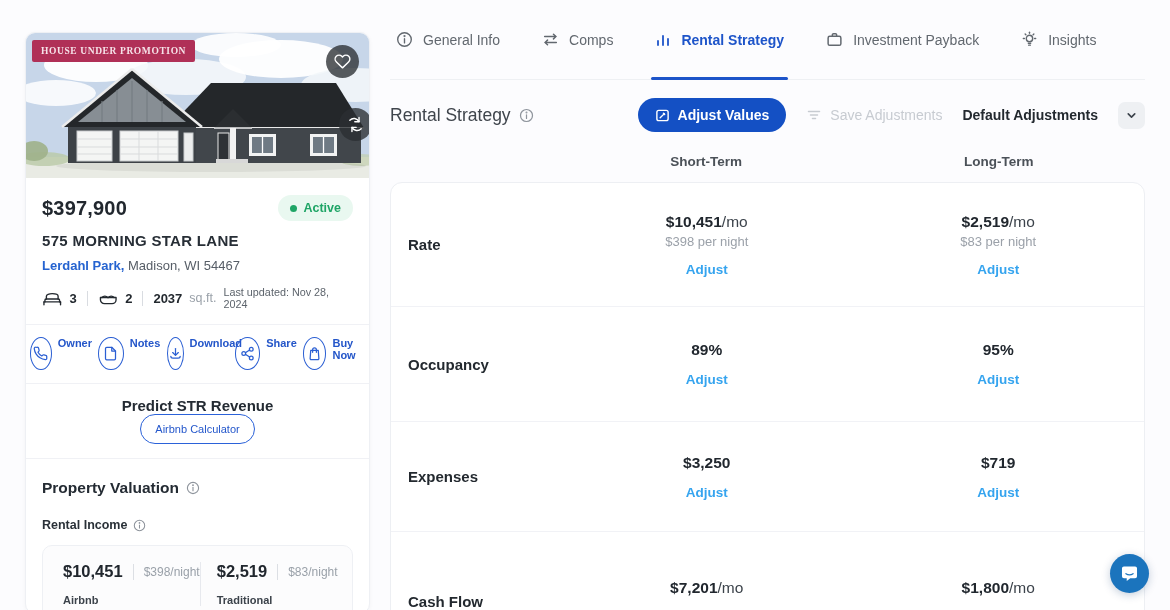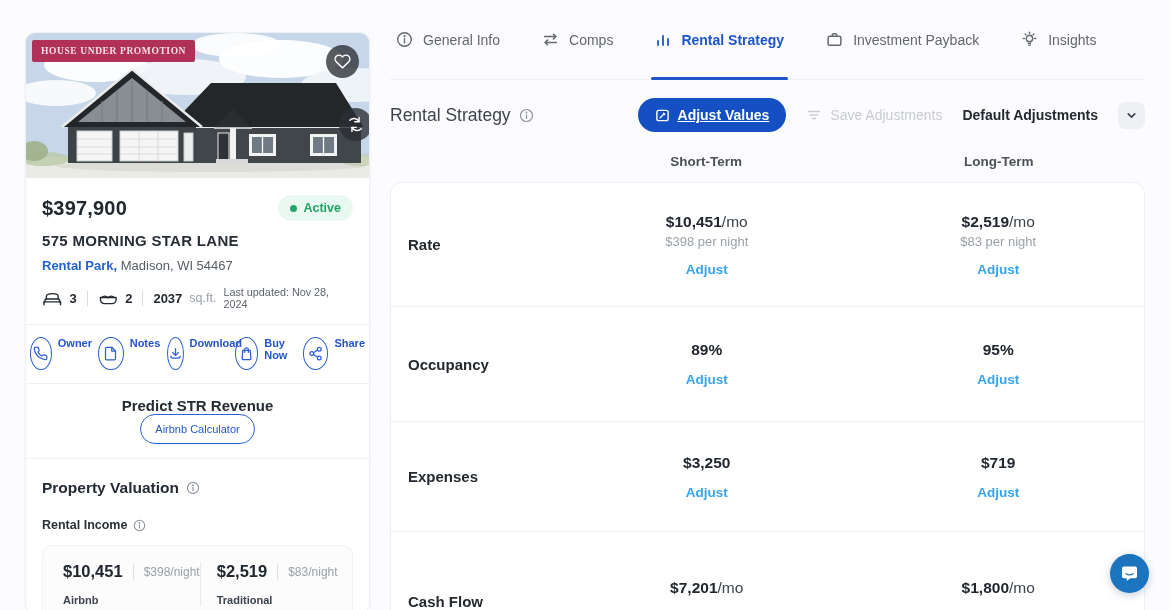--- a/index.html
+++ b/index.html
@@ -86,21 +86,21 @@
   .tab { display:flex; align-items:center; gap:10px; color:#62686f; font-size:14px; font-weight:500; position:relative; cursor:pointer; white-space:nowrap; }
   .tab.active { color:#1d54c9; font-weight:bold; }
   .tab.active::after { content:""; position:absolute; left:-4px; right:-4px; bottom:-1px; height:3px; background:#1d54c9; border-radius:2px; }
 
   .rs-header { display:flex; align-items:center; margin-top:18px; }
   .rs-title { display:flex; align-items:center; gap:8px; font-size:17.5px; color:#3f454c; font-weight:500; }
   .rs-header-right { margin-left:auto; display:flex; align-items:center; gap:20px; }
   .adjust-values-btn {
     display:flex; align-items:flex-end; gap:8px; background:#1450c4; color:#fff;
     border:none; font-family:inherit; font-size:14px; font-weight:bold;
-    padding:9px 17px; border-radius:999px; cursor:pointer;text-decoration:underline;
+    padding:9px 17px; border-radius:999px; cursor:pointer;
   }
   .save-adjustments { display:flex; align-items:center; gap:8px; color:#c7cbd1; font-size:14px; font-weight:500; cursor:default; }
   .default-adjustments { font-size:14px; font-weight:bold; color:#23292f; }
   .chev-btn { width:27px; height:27px; border-radius:7px; background:#eef0f3; border:none; display:flex; align-items:center; justify-content:center; color:#3c434b; cursor:pointer; }
 
   .col-headers { display:grid; grid-template-columns:170px 1fr 1fr; margin-top:22px; }
   .col-header { text-align:center; font-size:13.5px; font-weight:bold; color:#4b5158; }
 
   .rs-card { margin-top:13px; background:#fff; border:1px solid #edeff3; border-radius:12px; overflow:hidden; }
   .rs-row { display:grid; grid-template-columns:170px 1fr 1fr; align-items:center; }
@@ -206,21 +206,21 @@
       <div class="price">$397,900</div>
       <div class="status-badge">
         <span class="status-dot"></span>
         <span>Active</span>
       </div>
     </div>
 
     <div class="address">575 MORNING STAR LANE</div>
 
     <div class="location">
-      <span class="nbhd">Rental Park,</span><span> Madison, WI 54467</span>
+      <span class="nbhd">Lerdahl Park,</span><span> Madison, WI 54467</span>
     </div>
 
     <div class="stats-row">
       <svg width="21" height="15" viewBox="0 0 21 15" fill="none" stroke="#23292f" stroke-width="1.4" stroke-linecap="round">
           <path d="M2 14v-3"></path>
           <path d="M19 14v-3"></path>
           <path d="M2 11h17"></path>
           <path d="M3 11V9.2c0-.7.5-1.2 1.2-1.2h12.6c.7 0 1.2.5 1.2 1.2V11"></path>
           <path d="M4.5 8V5.2C4.5 3.4 7.2 2.5 10.5 2.5s6 .9 6 2.7V8"></path>
         </svg>
@@ -261,41 +261,41 @@
     </div>
     <div class="action">
       <span class="action-circle">
           <svg width="15" height="15" viewBox="0 0 24 24" fill="none" stroke="currentColor" stroke-width="2" stroke-linecap="round" stroke-linejoin="round">
             <path d="M12 4v10"></path>
             <path d="M7.5 10.5 12 15l4.5-4.5"></path>
             <path d="M4.5 16.5c0 2 1.6 3 3.5 3h8c1.9 0 3.5-1 3.5-3"></path>
           </svg>
         </span>
       <span class="action-label">Download</span>
-    </div>
-    <div class="action">
-      <span class="action-circle">
-          <svg width="15" height="15" viewBox="0 0 24 24" fill="none" stroke="currentColor" stroke-width="2" stroke-linecap="round" stroke-linejoin="round">
-            <path d="M6 7h12l1 13a1.6 1.6 0 0 1-1.6 1.7H6.6A1.6 1.6 0 0 1 5 20z"></path>
-            <path d="M9 10V6a3 3 0 0 1 6 0v4"></path>
-          </svg>
-        </span>
-      <span class="action-label">Buy Now</span>
     </div>
     <div class="action">
       <span class="action-circle">
           <svg width="15" height="15" viewBox="0 0 24 24" fill="none" stroke="currentColor" stroke-width="2" stroke-linecap="round">
             <circle cx="18" cy="5" r="3"></circle>
             <circle cx="6" cy="12" r="3"></circle>
             <circle cx="18" cy="19" r="3"></circle>
             <path d="M8.6 10.7l6.8-4.4"></path>
             <path d="M8.6 13.3l6.8 4.4"></path>
           </svg>
         </span>
       <span class="action-label">Share</span>
+    </div>
+    <div class="action">
+      <span class="action-circle">
+          <svg width="15" height="15" viewBox="0 0 24 24" fill="none" stroke="currentColor" stroke-width="2" stroke-linecap="round" stroke-linejoin="round">
+            <path d="M6 7h12l1 13a1.6 1.6 0 0 1-1.6 1.7H6.6A1.6 1.6 0 0 1 5 20z"></path>
+            <path d="M9 10V6a3 3 0 0 1 6 0v4"></path>
+          </svg>
+        </span>
+      <span class="action-label">Buy Now</span>
     </div>
   </div>
 
   <div class="divider" style="margin-top:0;"></div>
 
   <div class="card-body">
     <div class="predict-row">
       <span class="predict-title">Predict STR Revenue</span>
       <button class="pill-btn">Airbnb Calculator</button>
     </div>

